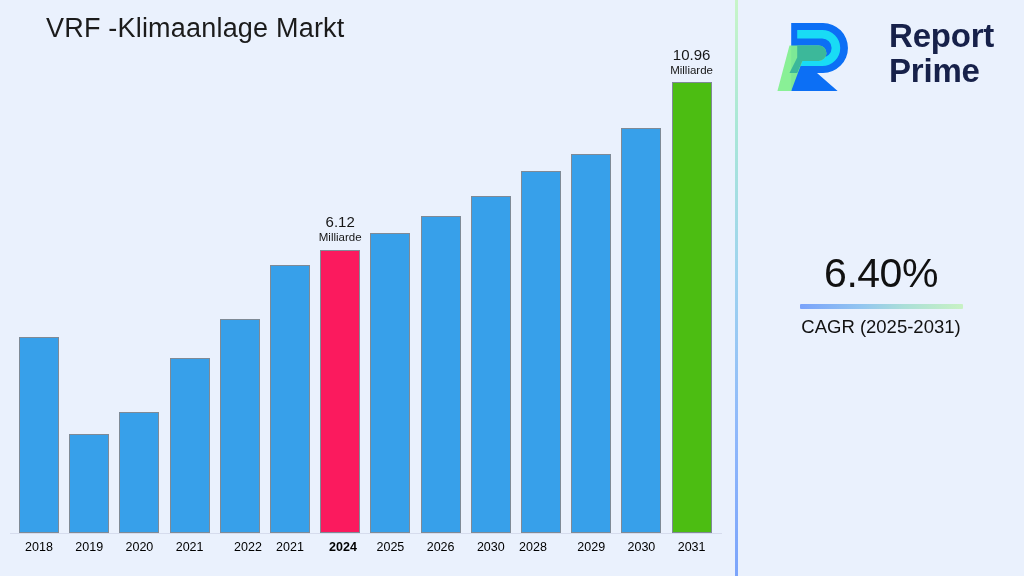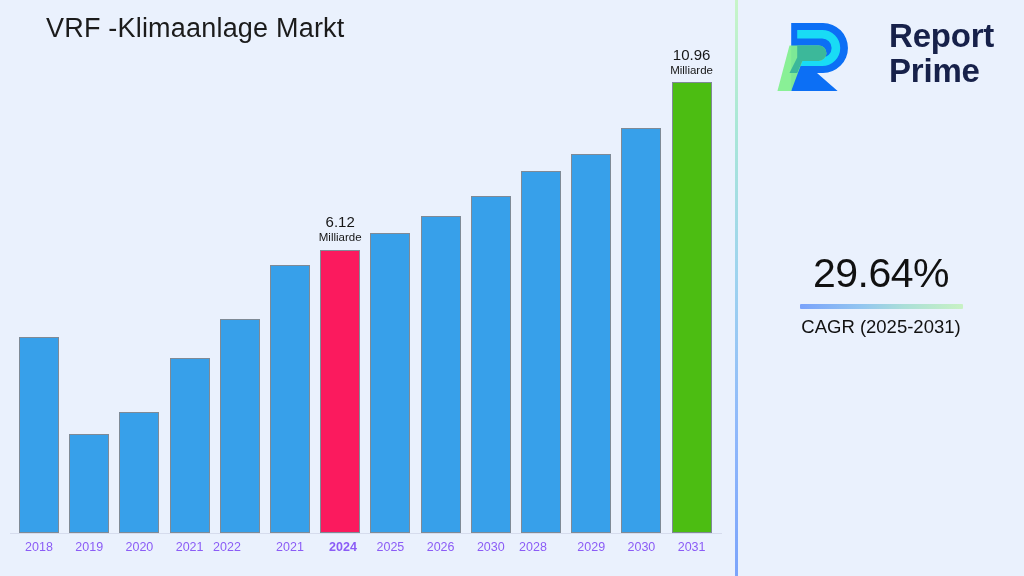--- a/index.html
+++ b/index.html
@@ -82,21 +82,21 @@
   .bar-label .unit {
     display: block;
     font-size: 11.5px;
   }
 
   .tick {
     position: absolute;
     top: 540px;
     text-align: center;
     font-size: 12.5px;
-    color: #8b5cf6;
+    color: #000000;
     white-space: nowrap;
   }
 
   
   #panel-divider {
     position: absolute;
     left: 735px;
     top: 0;
     width: 3px;
     height: 576px;
@@ -178,21 +178,21 @@
           <div class="bar blue" style="height: 120.707px;"></div>
         </div>
         <div class="tick" style="left: 111.4px; width: 56px;">2020</div>
         <div class="bar-group" style="left: 169.6px; width: 40px; height: 174.886px;">
           <div class="bar blue" style="height: 174.886px;"></div>
         </div>
         <div class="tick" style="left: 161.6px; width: 56px;">2021</div>
         <div class="bar-group" style="left: 219.8px; width: 40px; height: 214.325px;">
           <div class="bar blue" style="height: 214.325px;"></div>
         </div>
-        <div class="tick" style="left: 199px; width: 56px;">2022</div>
+        <div class="tick" style="left: 220px; width: 56px;">2022</div>
         <div class="bar-group" style="left: 270px; width: 40px; height: 267.707px;">
           <div class="bar blue" style="height: 267.707px;"></div>
         </div>
         <div class="tick" style="left: 262px; width: 56px;">2021</div>
         <div class="bar-group" style="left: 320.2px; width: 40px; height: 282.846px;">
           <div class="bar pink" style="height: 282.846px;"></div>
           <div class="bar-label" style="bottom: 288.846px;">
             <span class="val">6.12</span>
             <span class="unit">Milliarde</span>
           </div>
@@ -250,19 +250,19 @@
           <path d="M27 40 H52 a9 9 0 0 1 0 18 H33 L27 72 H18 L27 54 Z" fill="#3cb89a"></path>
         </svg>
       </span>
       <span id="logo-text">
         <span>Report</span><br>
         <span>Prime</span>
       </span>
     </div>
 
     <div id="cagr-block">
-      <div id="cagr-value">29.64%</div>
+      <div id="cagr-value">6.40%</div>
       <div id="cagr-rule"></div>
       <div id="cagr-caption">CAGR (2025-2031)</div>
     </div>
 
   </div>
 </div>
 
 </body></html>

